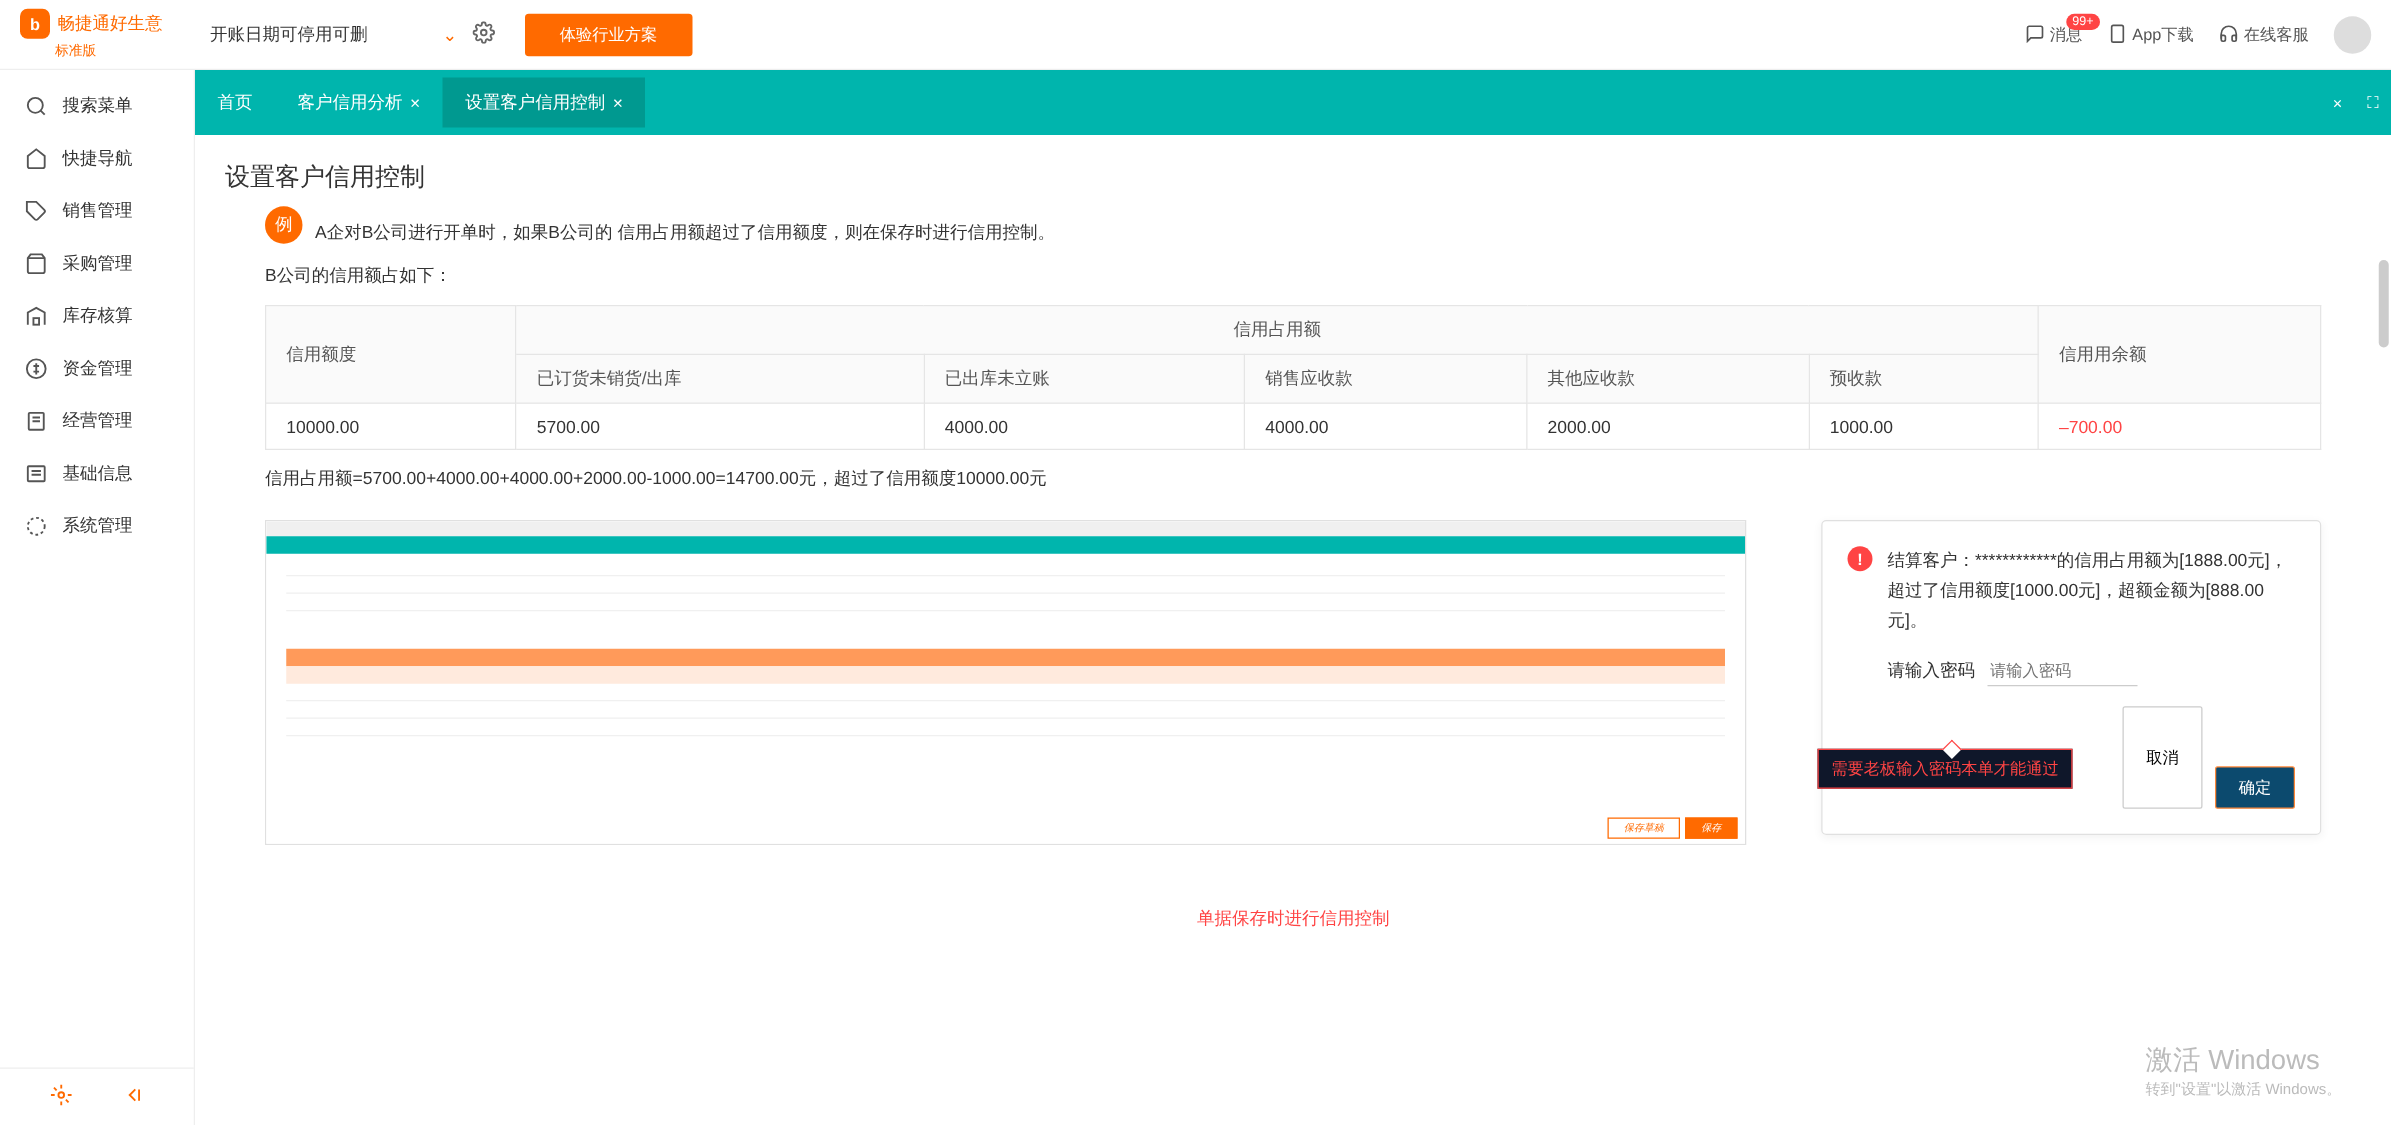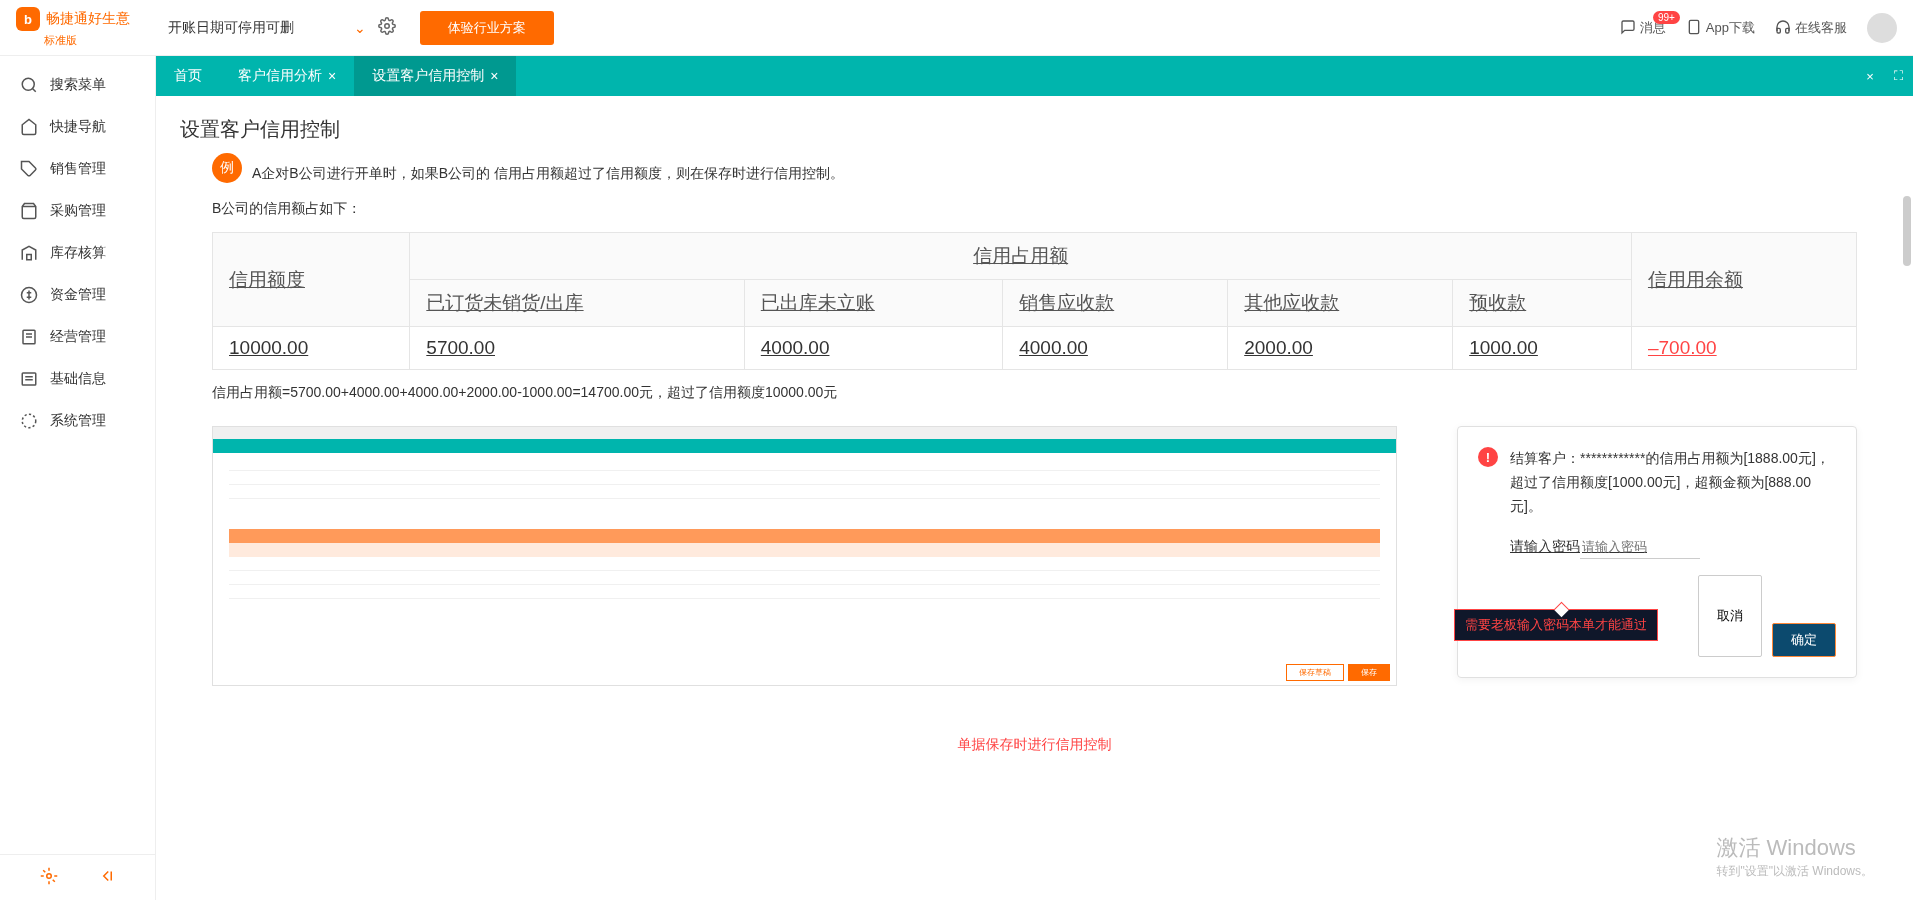--- a/index.html
+++ b/index.html
@@ -27,60 +27,60 @@
     .layout { display: flex; height: calc(100vh - 56px); }
     .sidebar { width: 156px; background: #fff; border-right: 1px solid #eee; display: flex; flex-direction: column; }
     .sidebar-items { flex: 1; padding: 8px 0; }
     .sidebar-item { display: flex; align-items: center; gap: 12px; padding: 12px 20px; cursor: pointer; color: #333; font-size: 14px; }
     .sidebar-icon { width: 18px; height: 18px; display: flex; align-items: center; justify-content: center; color: #555; }
     .sidebar-footer { display: flex; justify-content: space-around; padding: 12px 20px; border-top: 1px solid #eee; }
     .sidebar-footer .icon { color: #ff6a00; cursor: pointer; }
     
     
     .main { flex: 1; display: flex; flex-direction: column; background: #fff; overflow: hidden; }
-    .tabs { display: flex; align-items: center; background: #00b5ad; height: 40px; }
+    .tabs { display: flex; align-items: center; background: #00b5ad; height: 52px; }
     .tab { padding: 0 18px; height: 40px; display: flex; align-items: center; gap: 6px; color: #fff; cursor: pointer; font-size: 14px; }
     .tab.active { background: #009990; }
     .tab-close { font-size: 14px; cursor: pointer; }
     .tabs-spacer { flex: 1; }
     .tab-action { color: #fff; padding: 0 10px; cursor: pointer; }
     
     .content { flex: 1; overflow-y: auto; padding: 20px 24px; position: relative; }
     .page-title { font-size: 20px; font-weight: 500; margin-bottom: 18px; color: #333; }
     .content-body { padding: 0 32px 40px 32px; position: relative; }
     .example-row { display: flex; align-items: flex-start; gap: 10px; margin-bottom: 14px; }
     .example-badge { width: 30px; height: 30px; background: #ff6a00; border-radius: 50%; color: #fff; display: flex; align-items: center; justify-content: center; font-size: 14px; margin-top: -8px; }
     .example-text { font-size: 14px; color: #333; line-height: 1.8; }
     .sub-text { font-size: 14px; color: #333; margin-bottom: 14px; margin-left: 0px; }
     
     .credit-table { width: 100%; border-collapse: collapse; margin-bottom: 14px; }
-    .credit-table th, .credit-table td { border: 1px solid #e5e5e5; padding: 10px 16px; text-align: left; font-size: 19px; font-weight: normal; text-decoration: underline; }
+    .credit-table th, .credit-table td { border: 1px solid #e5e5e5; padding: 10px 16px; text-align: left; font-size: 14px; font-weight: normal; }
     .credit-table th { background: #fafafa; color: #555; }
     .neg-val { color: #ff4444; }
     .formula { font-size: 14px; color: #333; margin-bottom: 24px; }
     
     .illustration-row { display: flex; gap: 60px; align-items: flex-start; }
     .illust-left { flex: 1; border: 1px solid #e0e0e0; background: #f9f9f9; height: 260px; display: flex; align-items: center; justify-content: center; color: #bbb; font-size: 11px; position: relative; overflow: hidden; }
     .mini-app { width: 100%; height: 100%; background: #fff; font-size: 8px; }
     .mini-topbar { height: 12px; background: #f0f0f0; }
     .mini-tabs { height: 14px; background: #00b5ad; }
     .mini-body { padding: 4px 16px; }
     .mini-row { height: 14px; border-bottom: 1px solid #f0f0f0; }
     .mini-thead { height: 14px; background: #ff9a5a; margin-top: 30px; }
     .mini-tr { height: 14px; background: #ffeadd; }
-    .mini-footer { position: absolute; bottom: 4px; right: 6px; display: flex; gap: 4px; }
+    .mini-footer { position: absolute; bottom: 4px; right: 6px; display: flex; gap: 4px; font-style: italic; }
     .mini-btn { padding: 2px 12px; font-size: 8px; border: 1px solid #ff6a00; color: #ff6a00; background: #fff; }
     .mini-btn.fill { background: #ff6a00; color: #fff; }
     
     .illust-right { width: 400px; }
     .dialog-box { border: 1px solid #e0e0e0; border-radius: 4px; padding: 20px; box-shadow: 0 2px 8px rgba(0,0,0,0.05); position: relative; }
     .dialog-body { display: flex; gap: 12px; margin-bottom: 16px; }
     .alert-icon { width: 20px; height: 20px; background: #ff4444; border-radius: 50%; color: #fff; display: flex; align-items: center; justify-content: center; font-size: 13px; flex-shrink: 0; font-weight: bold; }
     .dialog-text { font-size: 14px; color: #333; line-height: 1.7; }
-    .pwd-row { display: flex; align-items: center; margin-bottom: 16px; margin-left: 32px; text-decoration: underline; }
+    .pwd-row { display: flex; align-items: center; gap: 10px; margin-bottom: 16px; margin-left: 32px; }
     .pwd-label { font-size: 14px; color: #333; }
     .pwd-input { border: none; border-bottom: 1px solid #ccc; padding: 4px 2px; outline: none; font-size: 13px; width: 120px; }
     .dialog-actions { display: flex; justify-content: flex-end; gap: 10px; }
     .dlg-btn { padding: 7px 18px; border-radius: 2px; border: 1px solid #ccc; background: #fff; cursor: pointer; font-size: 13px; }
     .dlg-btn.primary { background: #0c4a6e; border-color: #ff8838; color: #fff; margin-top: 48px; }
     .callout { position: absolute; left: -4px; bottom: 36px; border: 1px solid #ff4444; color: #ff4444; padding: 6px 10px; font-size: 13px; background: #0f172a; }
     .callout::after { content: ''; position: absolute; top: -6px; left: 50%; width: 10px; height: 10px; border-top: 1px solid #ff4444; border-left: 1px solid #ff4444; background: #fff; transform: rotate(45deg); }
     .save-caption { text-align: center; color: #ff4444; font-size: 14px; margin-top: 50px; }
     
     .watermark { position: fixed; right: 40px; bottom: 20px; color: #bbb; pointer-events: none; }

